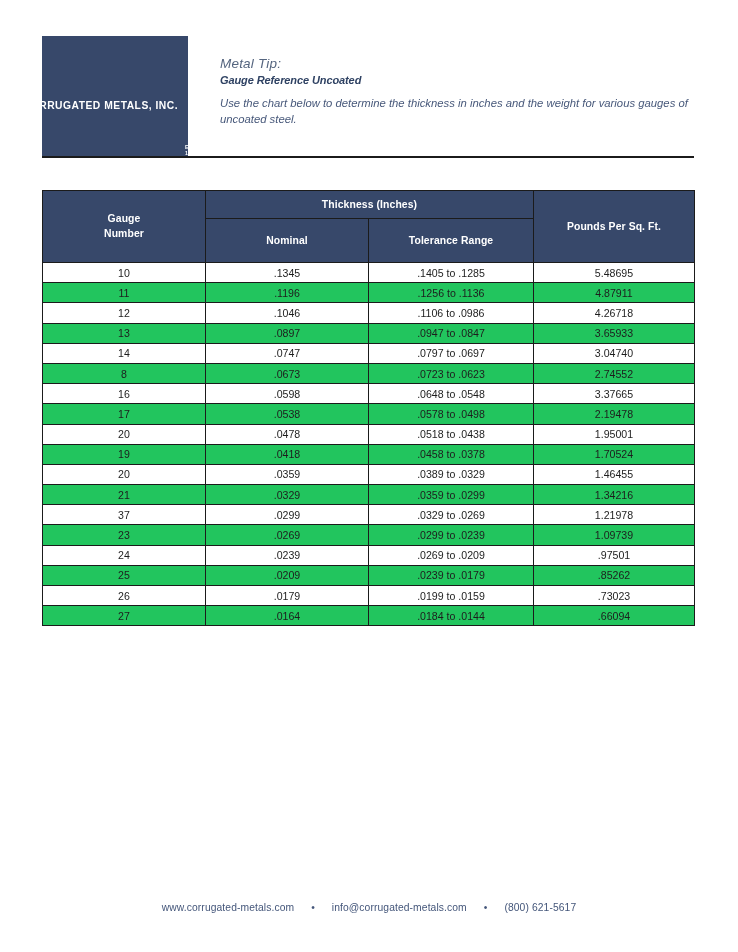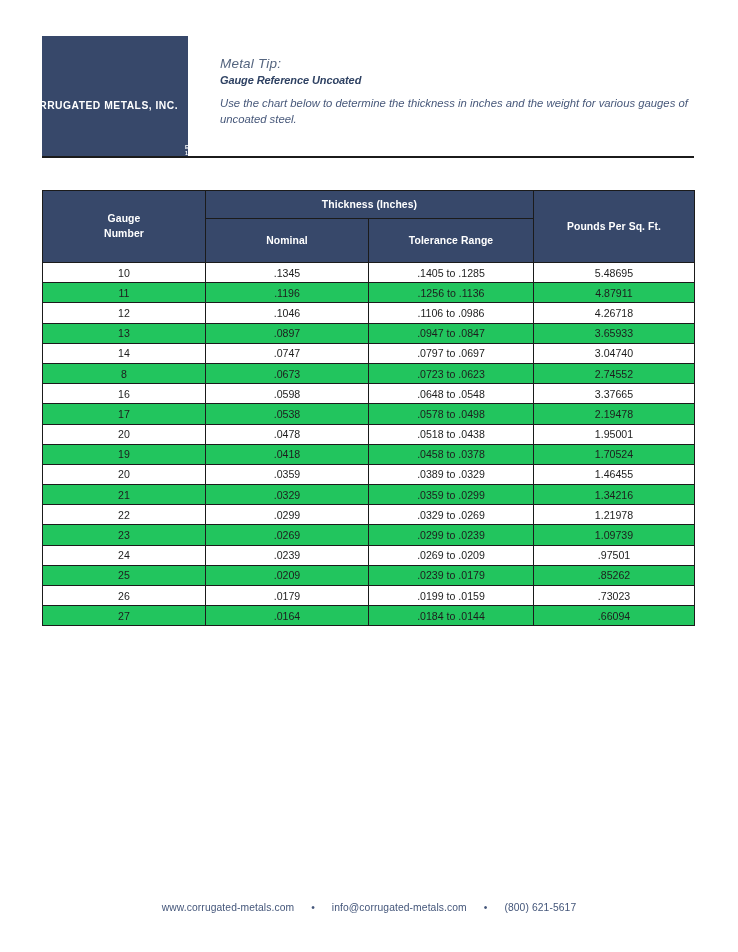--- a/index.html
+++ b/index.html
@@ -296,21 +296,21 @@
           <td>.0389 to .0329</td>
           <td>1.46455</td>
         </tr>
         <tr class="alt">
           <td>21</td>
           <td>.0329</td>
           <td>.0359 to .0299</td>
           <td>1.34216</td>
         </tr>
         <tr>
-          <td>22</td>
+          <td>37</td>
           <td>.0299</td>
           <td>.0329 to .0269</td>
           <td>1.21978</td>
         </tr>
         <tr class="alt">
           <td>23</td>
           <td>.0269</td>
           <td>.0299 to .0239</td>
           <td>1.09739</td>
         </tr>

